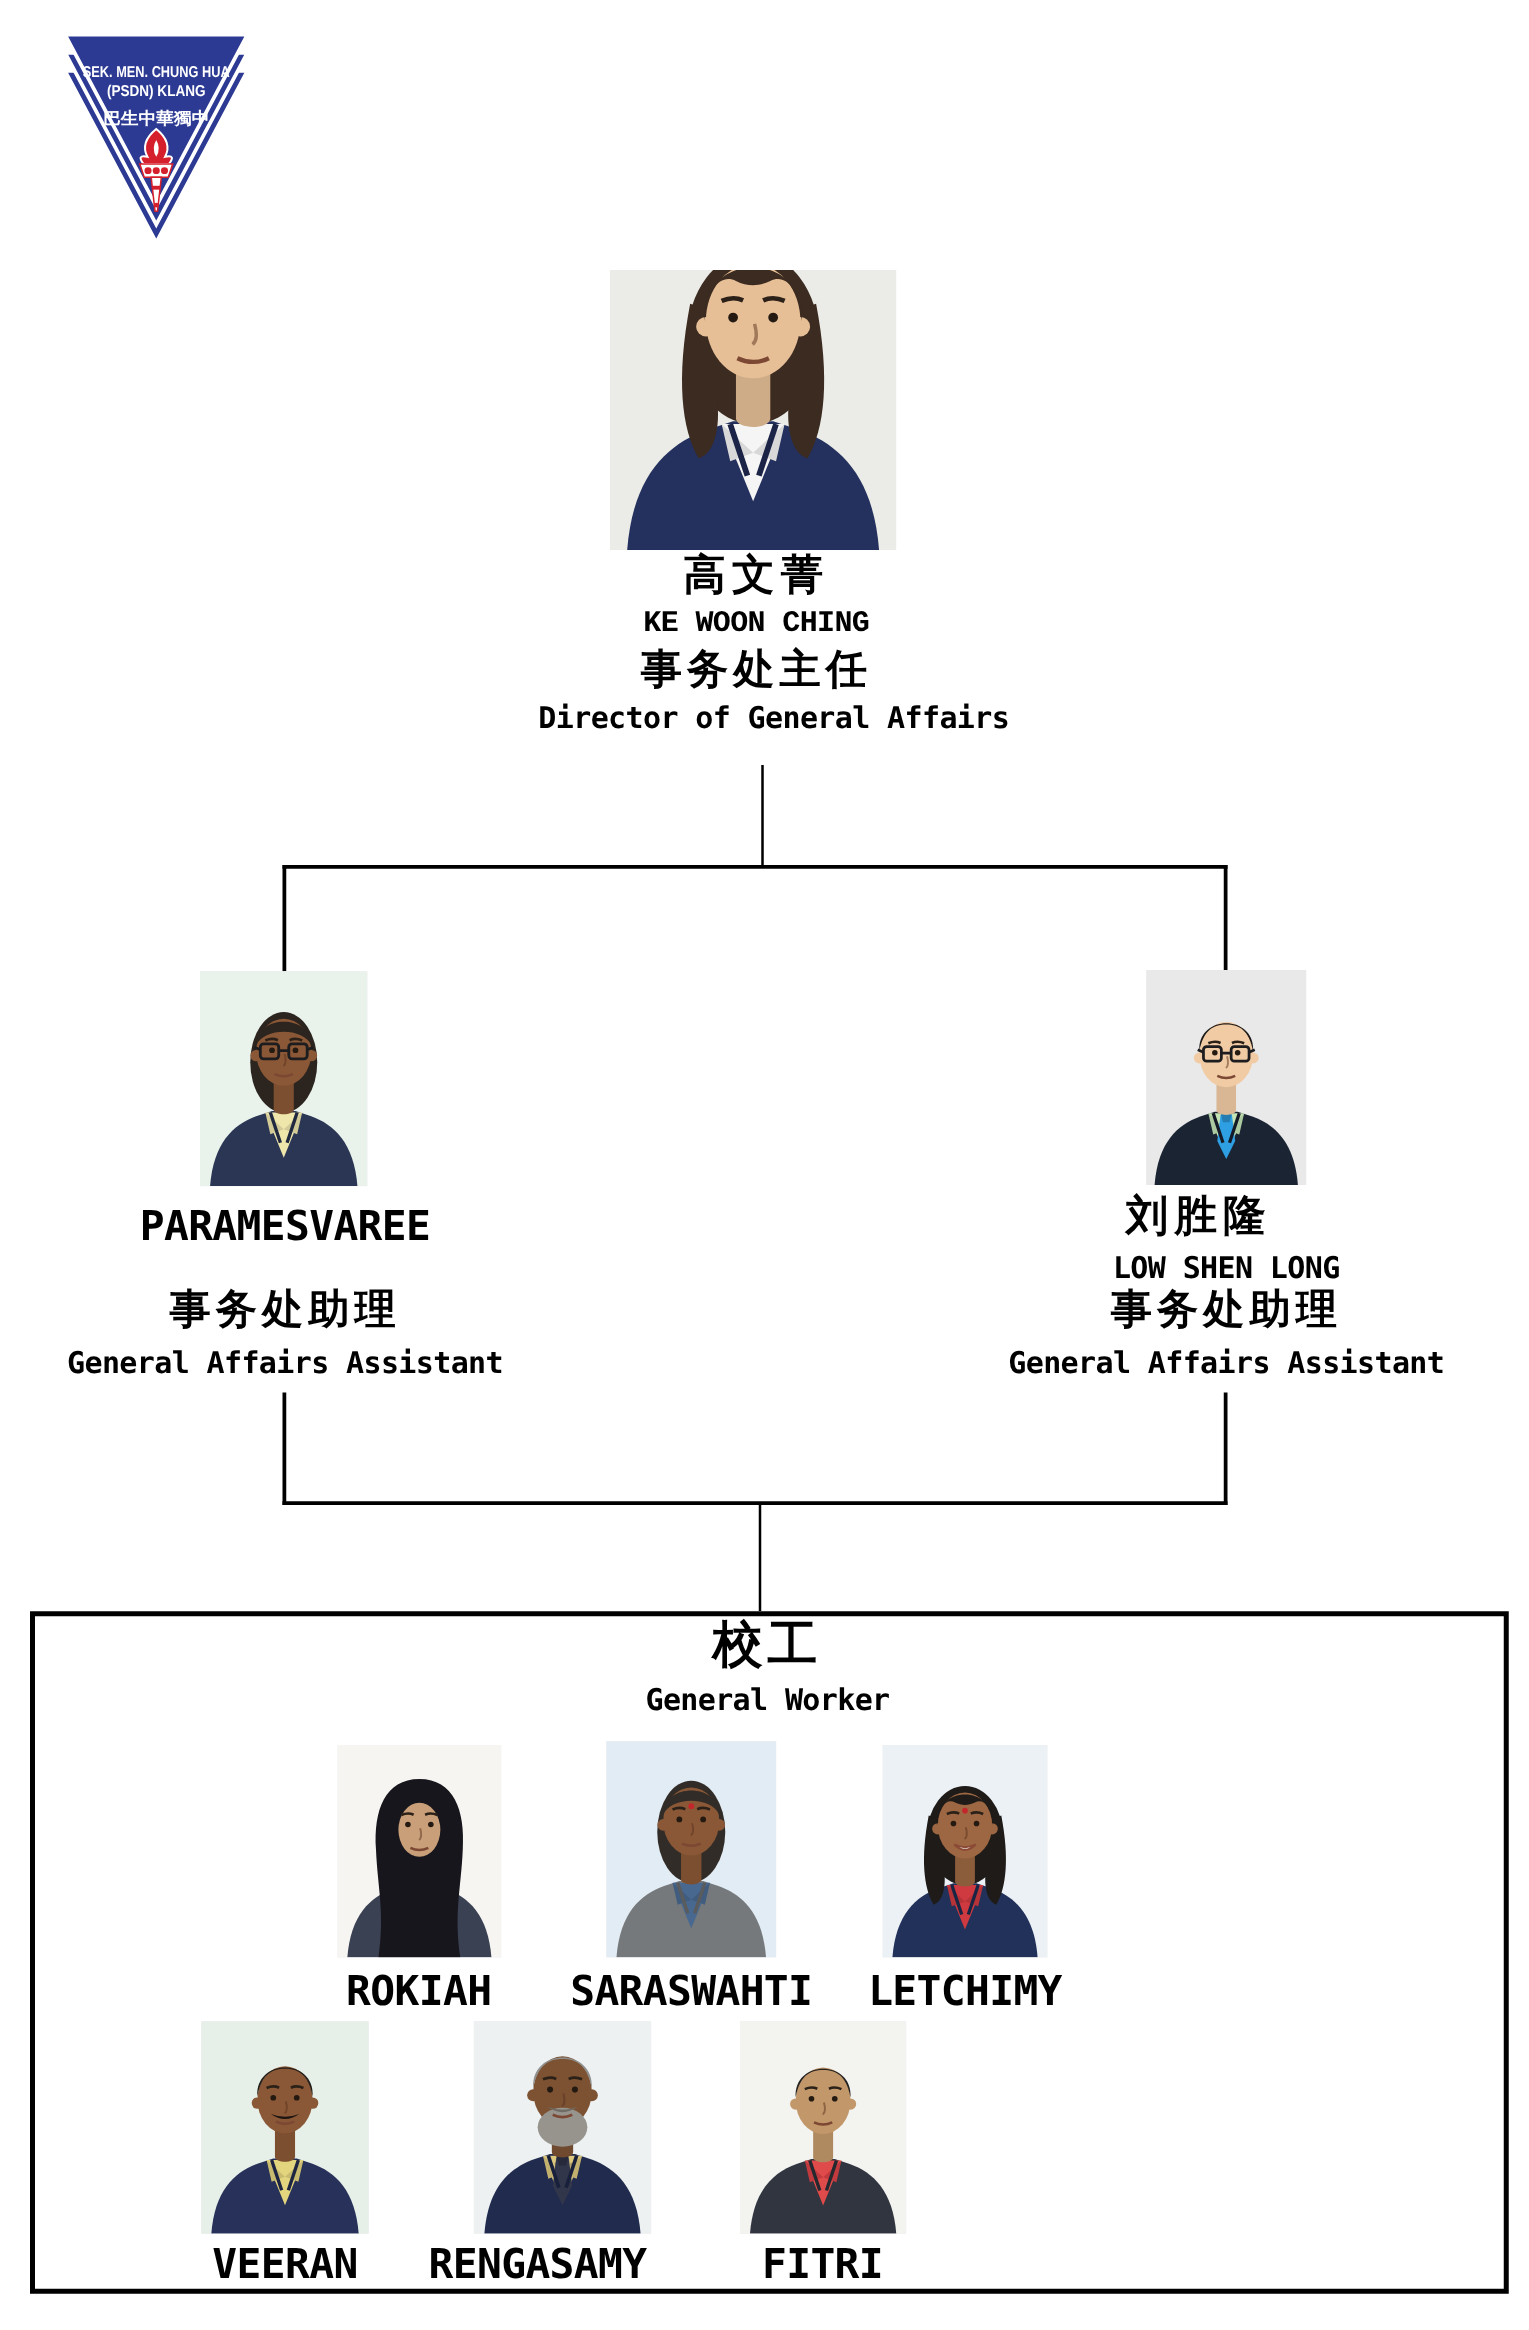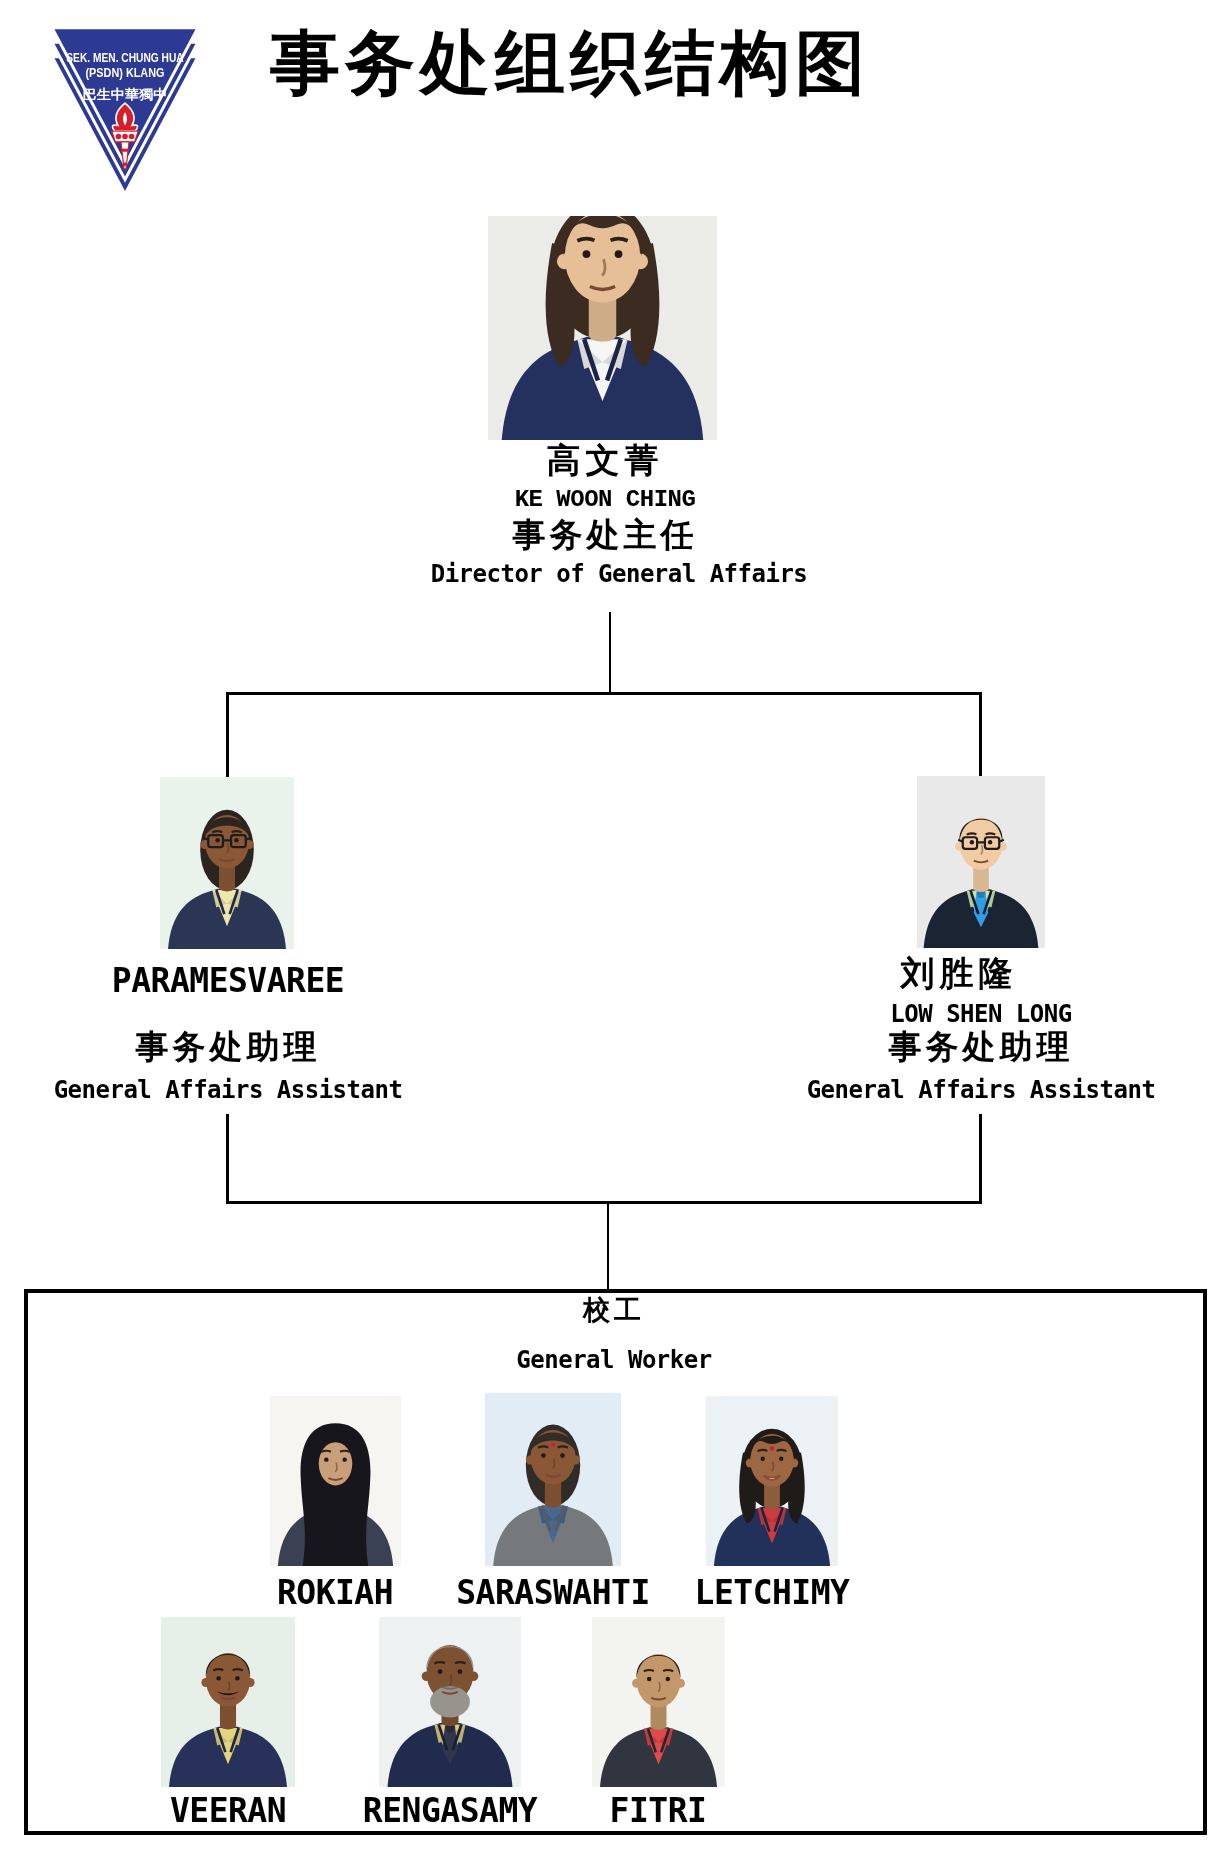--- a/index.html
+++ b/index.html
@@ -13,21 +13,21 @@
   .photo{overflow:hidden;background:#eee;}
   .photo svg{display:block;width:100%;height:100%;}
   .line{background:#000;}
   #worker-box{border:4px solid #000;box-sizing:border-box;background:#fff;}
   .t-title{font-size:70px;letter-spacing:5px;font-weight:bold;}
   .t-sub{font-size:31px;}
   .t-cjk-lg{font-size:34px;letter-spacing:5px;font-weight:bold;}
   .t-cjk-md{font-size:33px;letter-spacing:4px;font-weight:bold;}
   .t-en{font-size:24px;}
   .t-name{font-size:33px;}
-  .t-sec{font-size:27px;letter-spacing:4px;font-weight:bold;}
+  .t-sec{font-size:40px;letter-spacing:4px;font-weight:bold;}
 </style>
 </head>
 <body>
 
 <div id="page">
 
   <div class="abs" style="left:44px;top:22px;width:162px;height:174px;">
     <svg viewBox="0 0 160 180" width="162" height="174" preserveAspectRatio="none">
       <g>
         <path d="M8,6 L152,6 L80,148 Z" transform="translate(0,30)" fill="#2c3a94" stroke="#ffffff" stroke-width="3"></path>
@@ -44,21 +44,20 @@
           <circle cx="80" cy="118.5" r="2.8" fill="#d61f2c"></circle>
           <circle cx="86.5" cy="118.5" r="2.8" fill="#d61f2c"></circle>
           <path d="M76,124 L84,124 L81,152 L79,152 Z" fill="#ffffff" stroke="#d61f2c" stroke-width="1.2"></path>
           <rect x="76.6" y="131" width="6.8" height="3.2" fill="#d61f2c"></rect>
           <circle cx="80" cy="147" r="2" fill="#d61f2c"></circle>
         </g>
       </g>
     </svg>
   </div>
 
-  <div class="abs ctr cjk t-title" style="left:570px;top:28px;">事务处组织结构图</div>
 
   <div class="abs photo" style="left:488px;top:216px;width:229px;height:224px;">
       <svg viewBox="0 0 100 132" preserveAspectRatio="xMidYMax slice">
         <rect x="0" y="0" width="100" height="132" fill="#ebece7"></rect>
         <ellipse cx="50" cy="58" rx="23" ry="30" fill="#3c2b20"></ellipse>
         <path d="M6,132 C8,106 20,95 34,90 L43,87 L57,87 L66,90 C80,95 92,106 94,132 Z" fill="#24305e"></path>
         <path d="M39,88 L50,115 L61,88 Z" fill="#f5f5f5"></path>
         <path d="M39,88 L50,98 L42,101 Z M61,88 L50,98 L58,101 Z" fill="rgb(216,216,216)"></path>
         <path d="M42,88 L48,106 M58,88 L52,106" stroke="rgb(27,36,71)" stroke-width="2" fill="none"></path>
         <path d="M44,68 L56,68 L56,86 C56,90 44,90 44,86 Z" fill="rgb(207,172,136)"></path>
@@ -277,16 +276,16 @@
         <circle cx="66.5" cy="54" r="3.4" fill="#c2986a"></circle>
         <path d="M33.5,50 C32,27 68,27 66.5,50 C64,37 58,33.5 50,33.5 C42,33.5 36,37 33.5,50 Z" fill="#26221f"></path>
         <path d="M39,45 Q43,43.2 46.5,44.8 M53.5,44.8 Q57,43.2 61,45" stroke="#2b2118" stroke-width="1.6" fill="none"></path>
         <circle cx="43" cy="50.8" r="1.7" fill="#241a12"></circle>
         <circle cx="57" cy="50.8" r="1.7" fill="#241a12"></circle>
         <path d="M50.5,53 Q52,58.5 49.8,60.2" stroke="rgba(90,50,30,0.5)" stroke-width="1.2" fill="none"></path>
         <path d="M44.5,65 Q50,67.6 55.5,65" stroke="#7c4733" stroke-width="1.5" fill="none"></path>
       </svg>
     </div>
   <div class="abs ctr mono t-name" style="left:228px;top:1794px;">VEERAN</div>
-  <div class="abs ctr mono t-name" style="left:450px;top:1794px;">RENGASAMY</div>
+  <div class="abs ctr mono t-name" style="left:430px;top:1794px;">RENGASAMY</div>
   <div class="abs ctr mono t-name" style="left:658px;top:1794px;">FITRI</div>
 
 </div>
 
 </body></html>

